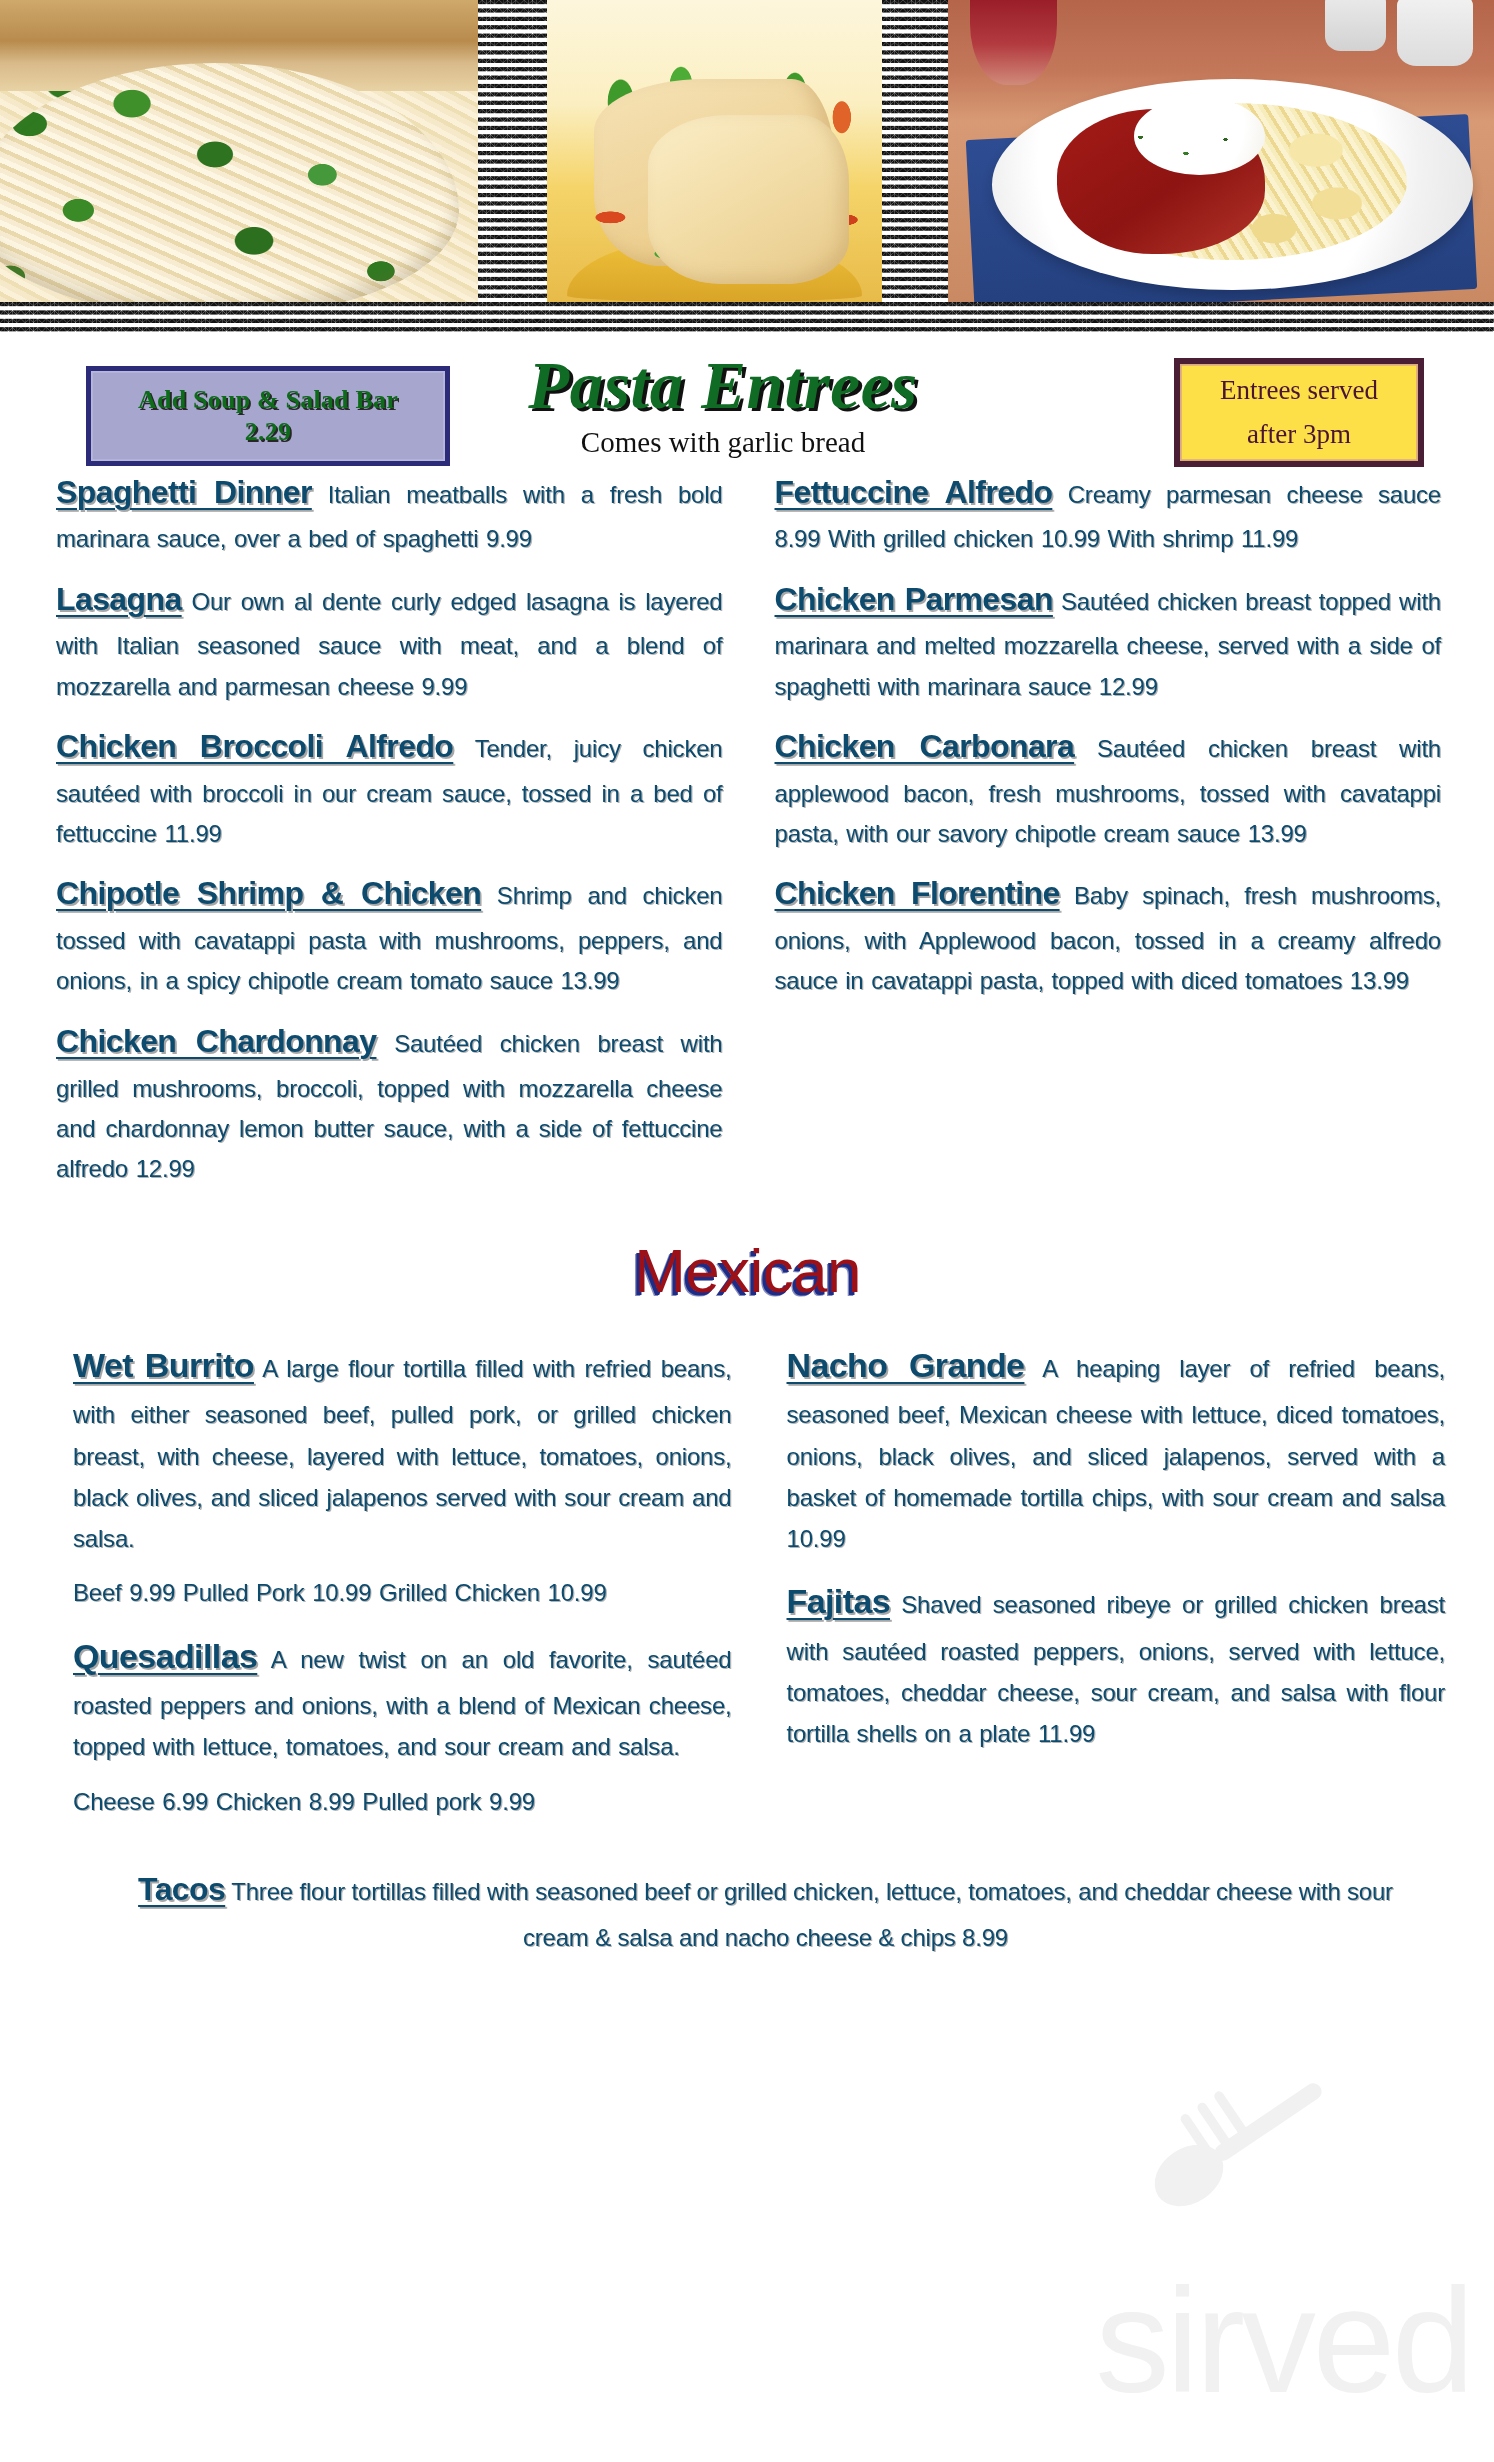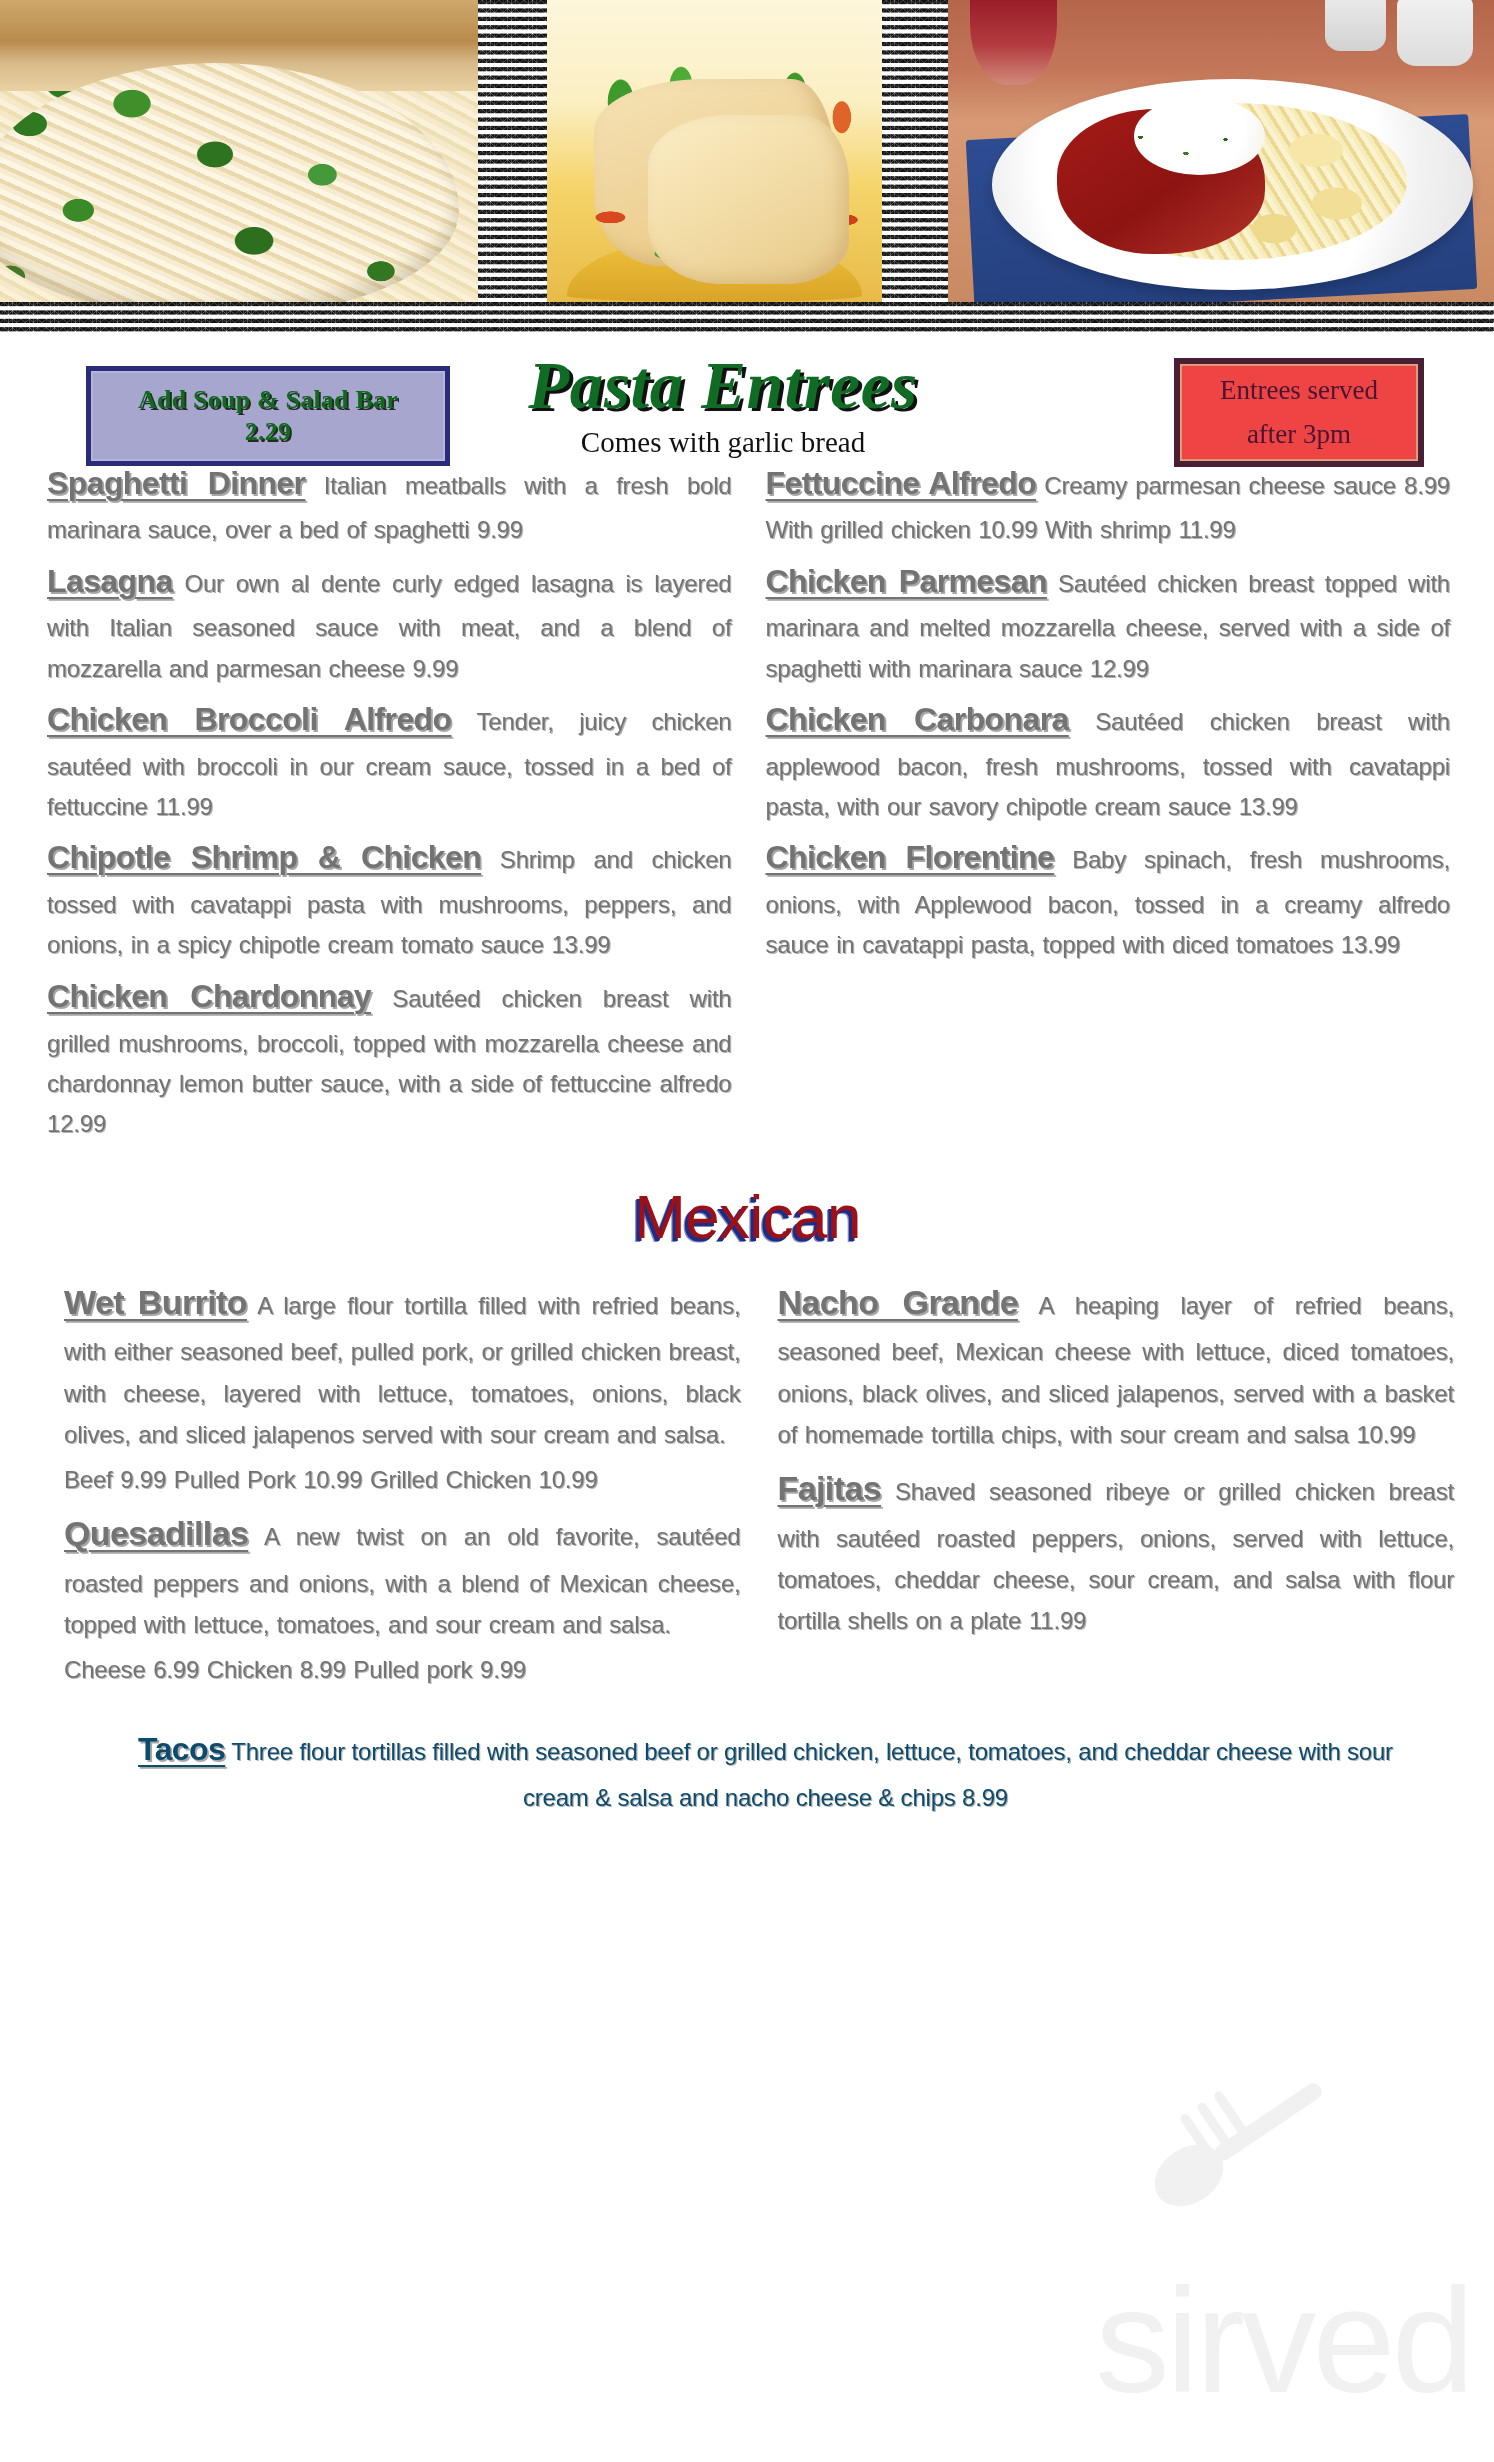--- a/index.html
+++ b/index.html
@@ -202,45 +202,45 @@
     text-shadow:3.6px 3px 0 #111;
     line-height:1;letter-spacing:0.6px;
   }
   .pasta-sub{
     margin-top:9.6px;
     font-family:"Liberation Serif", serif;
     font-size:29px;color:#111;line-height:1;
   }
   .hours-box{
     position:absolute;left:1174px;top:23px;width:238px;height:97px;
-    background:#ef4444;
+    background:#fde047;
     border:6px solid #4a1e35;
     box-shadow:inset 0 0 0 1.8px #dba981;
     display:flex;flex-direction:column;align-items:center;justify-content:center;
     gap:16.7px;
   }
   .hours-line{
     font-family:"Liberation Serif", serif;
     font-size:27px;color:#4a1433;line-height:1;
   }
 
   
   .cols{
     position:relative;display:flex;gap:26px;
     padding:0 41px 0 43px;margin-top:3.6px;
   }
   .col{flex:1;min-width:0;}
 
   .item{margin-bottom:3.6px;}
   .item p{
-    margin:4px;
+    margin:13px;
     font-family:"Liberation Sans", sans-serif;
     font-size:24px;
     line-height:1.68;
-    color:#737373;
+    color:#0c4a6e;
     text-align:justify;
     text-shadow:1.2px 1.2px 0 rgba(0,0,0,.30);
     letter-spacing:-0.2px;
     word-spacing:1.2px;
     font-stretch:condensed;
   }
   .nm{
     font-weight:bold;
     font-size:32px;
     text-decoration:underline;

